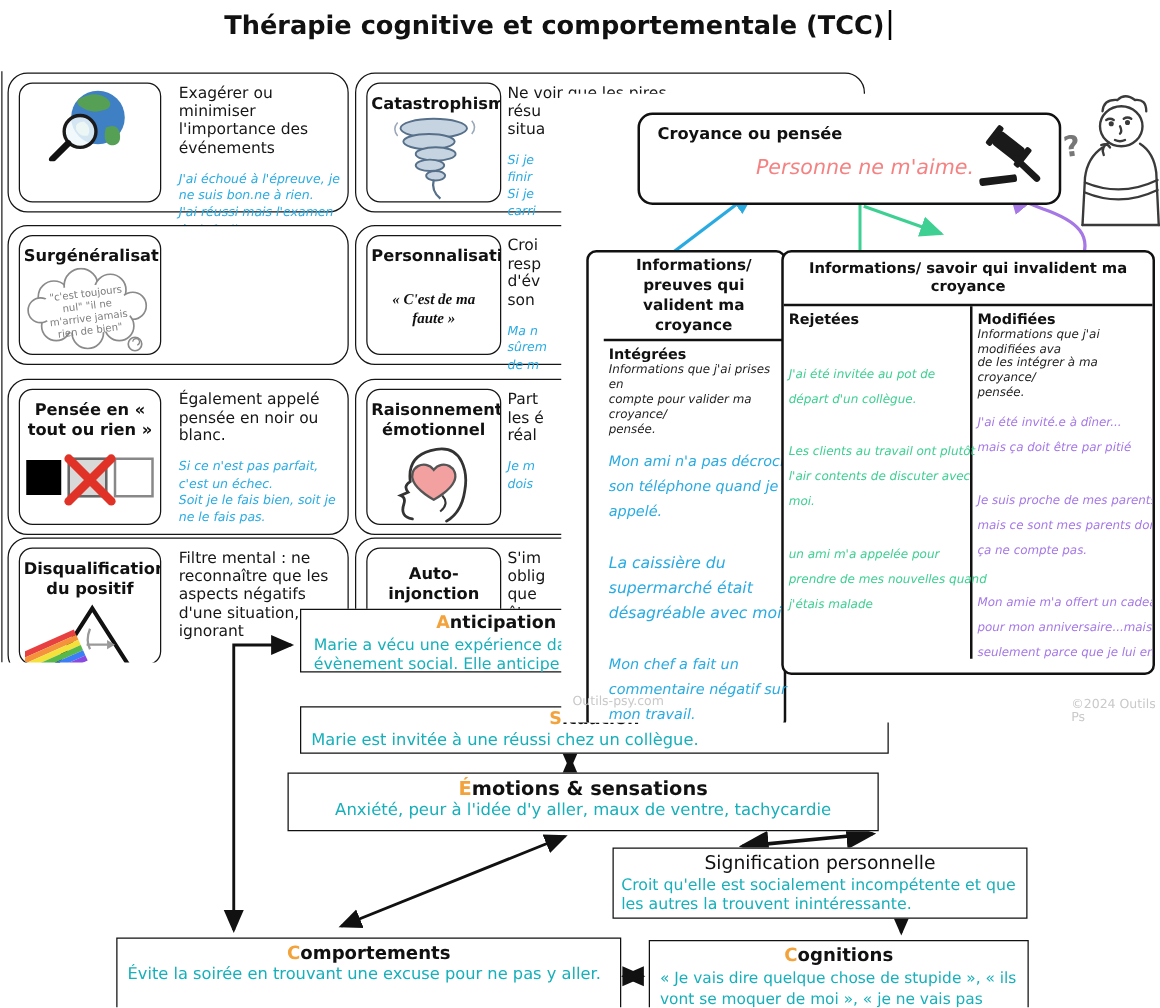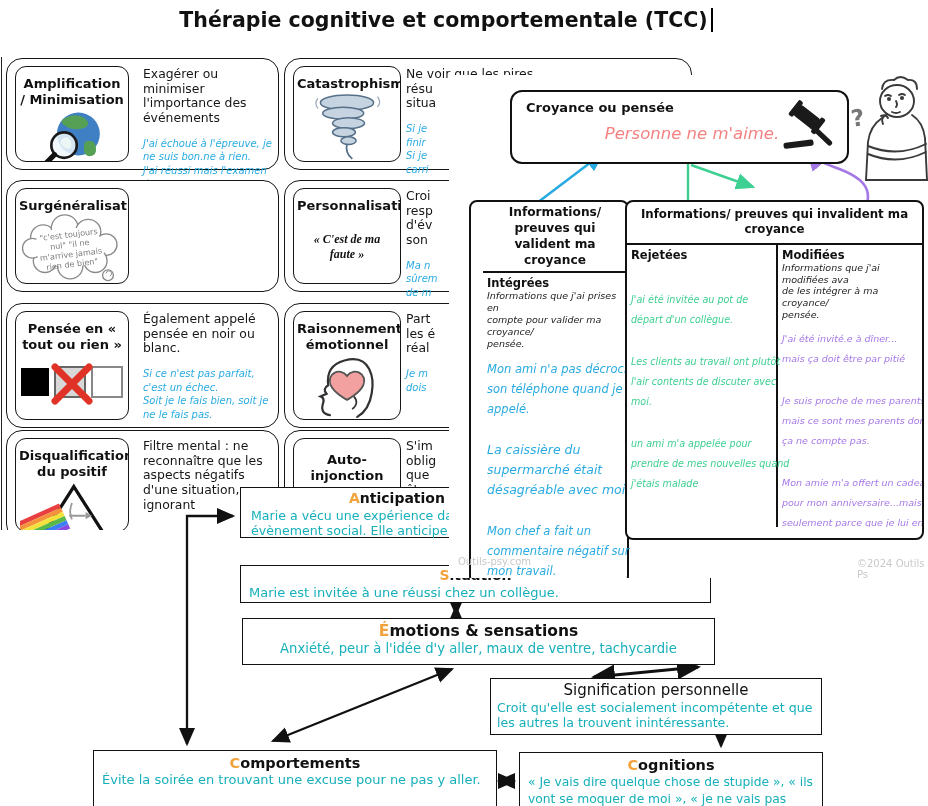--- a/index.html
+++ b/index.html
@@ -68,21 +68,20 @@
 
   <div class="title-row">
     <span class="doc-title">Thérapie cognitive et comportementale (TCC)</span><span class="caret"></span>
   </div>
 
   <div class="cards">
     <div class="page-edge"></div>
 
     <div class="card" style="left:6px;top:58px;width:271px;height:110px">
       <div class="tbox" style="width:112px">
-        <div class="cname">Amplification / Minimisation</div>
         <svg width="82" height="62" viewBox="0 0 100 78">
           <circle cx="58" cy="34" r="27" fill="#3f7fc4"></circle>
           <path d="M38,16 q16,-10 28,-2 q9,7 0,12 q-14,5 -24,-2 q-7,-4 -4,-8 z" fill="#55a055"></path>
           <path d="M66,44 q12,-5 14,6 q2,12 -9,12 q-9,-3 -5,-18 z" fill="#55a055"></path>
           <path d="M44,38 q8,6 4,14 q-8,2 -12,-6 q-2,-7 8,-8 z" fill="#cfe8d2"></path>
           <circle cx="40" cy="48" r="16" fill="rgba(240,248,252,0.85)" stroke="#1a1a1a" stroke-width="3.4"></circle>
           <line x1="28" y1="60" x2="12" y2="76" stroke="#111" stroke-width="6.5" stroke-linecap="round"></line>
         </svg>
       </div>
       <div class="cdesc cdescA">
@@ -255,21 +254,21 @@
       <div class="ftitle accent" style="text-align:left;padding-left:108px">Anticipation</div>
       <div class="ftext pre" style="padding-left:10px">Marie a vécu une expérience dan
 évènement social. Elle anticipe q</div>
     </div>
 
     <div class="fb" style="left:240px;top:565px;width:471px;height:38px;padding-top:1px">
       <div class="ftitle accent">Situation</div>
       <div class="ftext pre" style="padding-left:8px;font-size:13px">Marie est invitée à une réussi chez un collègue.</div>
     </div>
 
-    <div class="fb" style="left:242px;top:618px;width:473px;height:47px;padding-top:3px">
+    <div class="fb" style="left:230px;top:618px;width:473px;height:47px;padding-top:3px">
       <div class="ftitle accent" style="font-size:15.5px">Émotions &amp; sensations</div>
       <div class="ftext pre" style="text-align:center;font-size:13.2px">Anxiété, peur à l'idée d'y aller, maux de ventre, tachycardie</div>
     </div>
 
     <div class="fb" style="left:490px;top:678px;width:332px;height:57px;padding-top:2px">
       <div class="ftitle" style="font-weight:normal;font-size:15px">Signification personnelle</div>
       <div class="ftext pre" style="padding-left:6px;padding-right:4px">Croit qu'elle est socialement incompétente et que les autres la trouvent inintéressante.</div>
     </div>
 
     <div class="fb" style="left:93px;top:750px;width:404px;height:72px;padding-top:3px">
@@ -347,21 +346,21 @@
 supermarché était
 désagréable avec moi.</div>
           <div class="entry e-cyan hard">Mon chef a fait un
 commentaire négatif sur
 mon travail.</div>
         </div>
       </div>
     </div>
 
     <div class="ivt">
-      <div class="thead" style="font-size:11.8px;padding:5px 1px">Informations/ preuves qui invalident ma croyance</div>
+      <div class="thead" style="font-size:11.8px;padding:5px 1px">Informations/ savoir qui invalident ma croyance</div>
       <div class="cols">
         <div class="col1 tbody">
           <div class="ct">Rejetées</div>
           <div style="margin-top:28px">
             <div class="entry e-green hard">J'ai été invitée au pot de
 départ d'un collègue.</div>
             <div class="entry e-green hard">Les clients au travail ont plutôt
 l'air contents de discuter avec
 moi.</div>
             <div class="entry e-green hard">un ami m'a appelée pour

